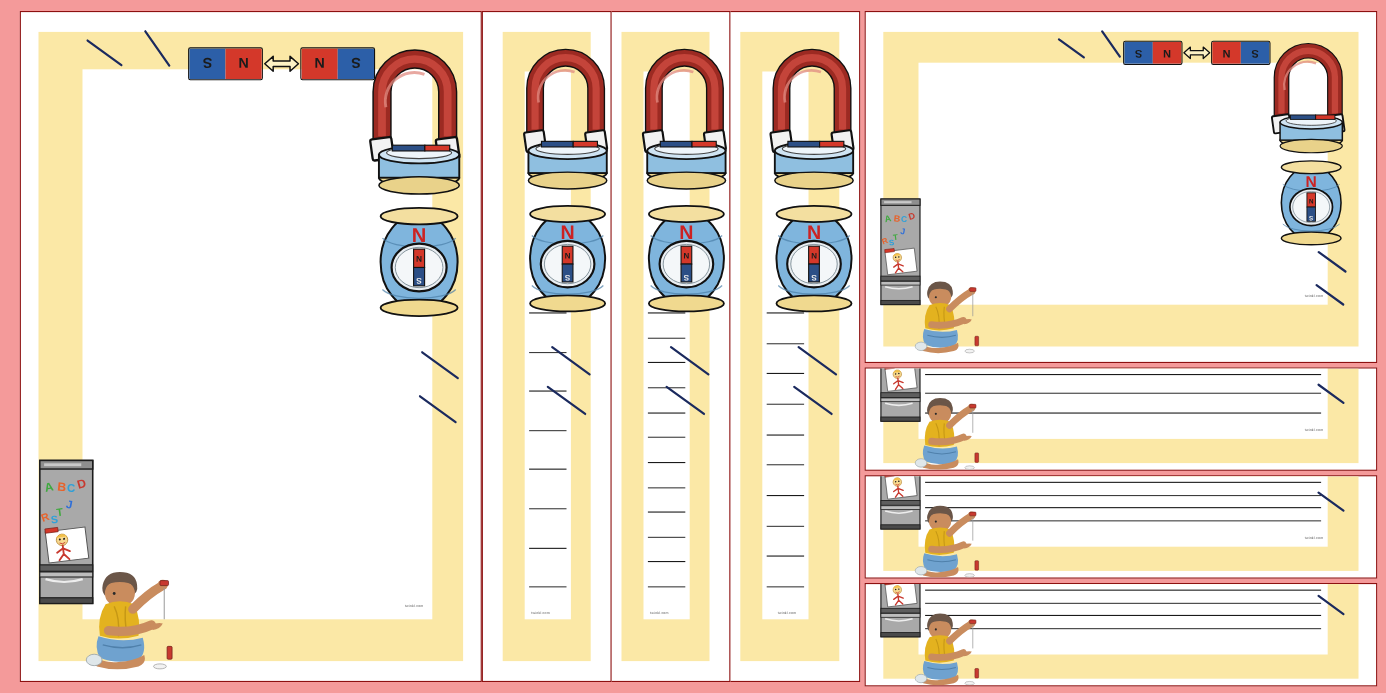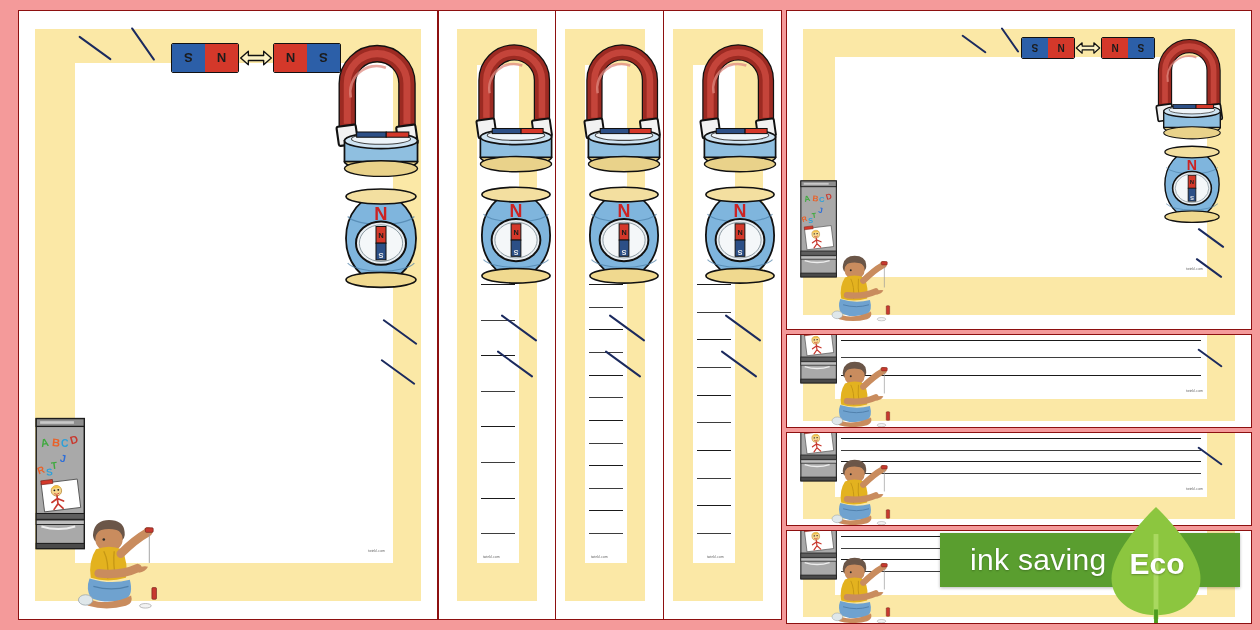--- a/index.html
+++ b/index.html
@@ -421,25 +421,14 @@
         <div class="rline thin" style="left: 6px; right: 6px; top: 62%;"></div>
       </div>
     <div class="scene" style="left:10px;top:-78px;width:96px;height:172px;">
       <svg viewBox="0 0 200 300" preserveAspectRatio="xMinYMax meet">
           <use href="#g-scene"></use>
         </svg>
     </div>
     <div class="dash" style="left:408px;top:18px;width:30px;height:2px;transform:rotate(36deg);"></div>
   </div>
 
-  <div class="eco" style="left:940px;top:533px;width:300px;">
-    <div class="ecobar" style="width:300px;">
-      <span class="ecotext">ink saving</span>
-    </div>
-    <div class="leafwrap">
-      <svg viewBox="0 0 96 122">
-          <use href="#g-leaf"></use>
-        </svg>
-    </div>
-    <div class="ecoleaftext">Eco</div>
-  </div>
 
 </div>
 
 </body></html>

